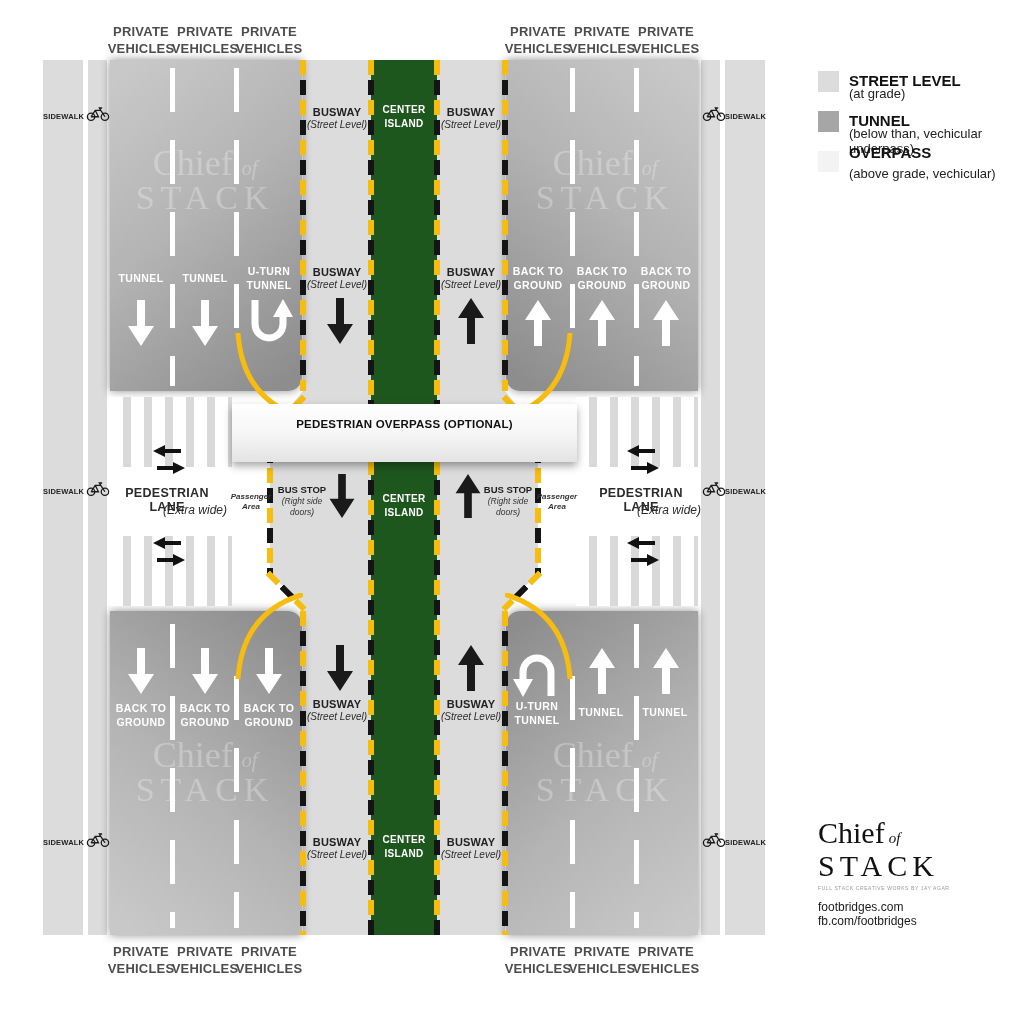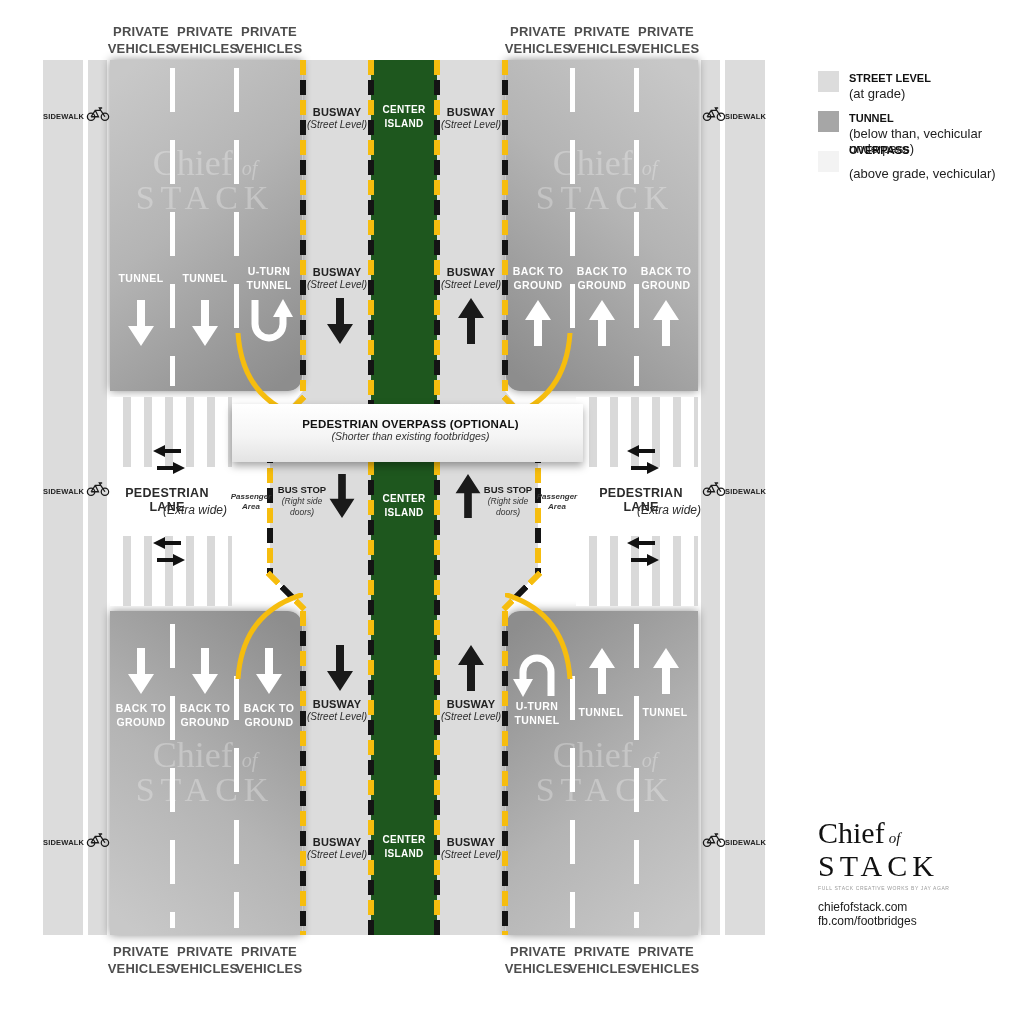--- a/index.html
+++ b/index.html
@@ -13,21 +13,21 @@
   .q-tl{background:linear-gradient(140deg,#c8c8c8 5%,#b4b4b4 45%,#8d8d8d 95%);border-bottom-right-radius:14px;}
   .q-tr{background:linear-gradient(220deg,#c8c8c8 5%,#b4b4b4 45%,#8d8d8d 95%);border-bottom-left-radius:14px;}
   .q-bl{background:linear-gradient(40deg,#c8c8c8 5%,#b4b4b4 45%,#8d8d8d 95%);border-top-right-radius:14px;}
   .q-br{background:linear-gradient(320deg,#c8c8c8 5%,#b4b4b4 45%,#8d8d8d 95%);border-top-left-radius:14px;}
   .busway{background:#dcdcdc;}
   .island{background:#1e571e;}
   .busstop{background:#dcdcdc;
     clip-path:polygon(33px 0,235px 0,268px 40px,268px 180px,235px 220px,33px 220px,0 180px,0 40px);}
   .xwalk{background:repeating-linear-gradient(90deg,#ffffff 0 13px,#d9d9d9 13px 21px);}
   .ovpass{background:linear-gradient(180deg,#ffffff 0%,#f5f5f5 55%,#e3e3e3 100%);
-    box-shadow:0 4px 8px rgba(0,0,0,.35);padding-left:6px;}
+    box-shadow:0 4px 8px rgba(0,0,0,.35);}
 
   
   .dash-yb{width:6px;background:repeating-linear-gradient(180deg,#f6bd0e 0 15px,transparent 15px 20px,#141414 20px 35px,transparent 35px 40px);}
   .dash-w{width:5px;background:repeating-linear-gradient(180deg,#ffffff 0 44px,transparent 44px 72px);}
   .rot45{transform:rotate(45deg);}
   .rot-45{transform:rotate(-45deg);}
   .flipx{transform:scaleX(-1);}
   .flipy{transform:scaleY(-1);}
   .flipxy{transform:scale(-1,-1);}
   .up{transform:rotate(180deg);}
@@ -45,21 +45,21 @@
   .bs-lbl{font-size:9.5px;font-weight:bold;color:#1d1d1d;line-height:1.25;}
   .bs-sub{font-size:8.5px;font-style:italic;color:#333;line-height:1.25;}
   .pass-lbl{font-size:8px;font-weight:bold;font-style:italic;color:#333;line-height:1.3;}
   .ovp-title{font-size:11.5px;font-weight:bold;color:#111;letter-spacing:.2px;}
   .ovp-sub{font-size:10.5px;font-style:italic;color:#333;}
   .wm{font-family:"Liberation Serif",serif;color:rgba(255,255,255,.28);text-align:center;line-height:1;}
   .wm-l1{font-size:36px;}
   .wm-of{font-size:20px;font-style:italic;}
   .wm-l2{font-size:34px;letter-spacing:6px;}
 
-  .lg-title{font-size:11px;font-weight:bold;color:#111;}
+  .lg-title{font-size:15px;font-weight:bold;color:#111;}
   .lg-sub{font-size:13px;color:#222;}
   .lg-swatch{width:21px;height:21px;}
 
   .logo{font-family:"Liberation Serif",serif;color:#111;line-height:1;}
   .logo-chief{font-size:30px;}
   .logo-of{font-size:15px;font-style:italic;}
   .logo-stack{font-size:30px;letter-spacing:5px;}
   .logo-tag{font-family:"Liberation Sans",sans-serif;font-size:5px;letter-spacing:.6px;color:#9a9a9a;}
   .logo-link{font-family:"Liberation Sans",sans-serif;font-size:12px;color:#1a1a1a;line-height:1.2;}
 </style>
@@ -135,21 +135,20 @@
     </svg>
   <svg class="abs flipy" style="left:235px;top:593px;" width="68" height="86" viewBox="0 0 68 86">
       <path d="M3 0 C6 45 28 72 66 84" fill="none" stroke="#f6bd0e" stroke-width="5" stroke-linecap="round"></path>
     </svg>
   <svg class="abs flipxy" style="left:505px;top:593px;" width="68" height="86" viewBox="0 0 68 86">
       <path d="M3 0 C6 45 28 72 66 84" fill="none" stroke="#f6bd0e" stroke-width="5" stroke-linecap="round"></path>
     </svg>
 
   <div class="abs ovpass t-center" style="left:232px;top:404px;width:345px;height:58px;">
     <div class="ovp-title" style="margin-top:14px;">PEDESTRIAN OVERPASS (OPTIONAL)</div>
-    <div class="ovp-sub">(Shorter than existing footbridges)</div>
   </div>
 
   <div class="abs pv-lbl t-center" style="left:106px;top:24px;width:70px;">PRIVATE VEHICLES</div>
   <div class="abs pv-lbl t-center" style="left:170px;top:24px;width:70px;">PRIVATE VEHICLES</div>
   <div class="abs pv-lbl t-center" style="left:234px;top:24px;width:70px;">PRIVATE VEHICLES</div>
   <div class="abs pv-lbl t-center" style="left:503px;top:24px;width:70px;">PRIVATE VEHICLES</div>
   <div class="abs pv-lbl t-center" style="left:567px;top:24px;width:70px;">PRIVATE VEHICLES</div>
   <div class="abs pv-lbl t-center" style="left:631px;top:24px;width:70px;">PRIVATE VEHICLES</div>
 
   <div class="abs pv-lbl t-center" style="left:106px;top:944px;width:70px;">PRIVATE VEHICLES</div>
@@ -359,17 +358,17 @@
 
   <div class="abs lg-swatch" style="left:818px;top:151px;background:#f3f3f3;"></div>
   <div class="abs lg-title" style="left:849px;top:144px;">OVERPASS</div>
   <div class="abs lg-sub" style="left:849px;top:166px;">(above grade, vechicular)</div>
 
   <div class="abs logo" style="left:818px;top:818px;width:200px;">
     <div><span class="logo-chief">Chief</span>
       <span class="logo-of">of</span></div>
     <div class="logo-stack" style="margin-top:3px;">STACK</div>
     <div class="logo-tag" style="margin-top:5px;">FULL STACK CREATIVE WORKS BY JAY AGAR</div>
-    <div class="logo-link" style="margin-top:9px;">chiefofstack.com</div>
+    <div class="logo-link" style="margin-top:9px;">footbridges.com</div>
     <div class="logo-link">fb.com/footbridges</div>
   </div>
 
 </div>
 
 </body></html>

